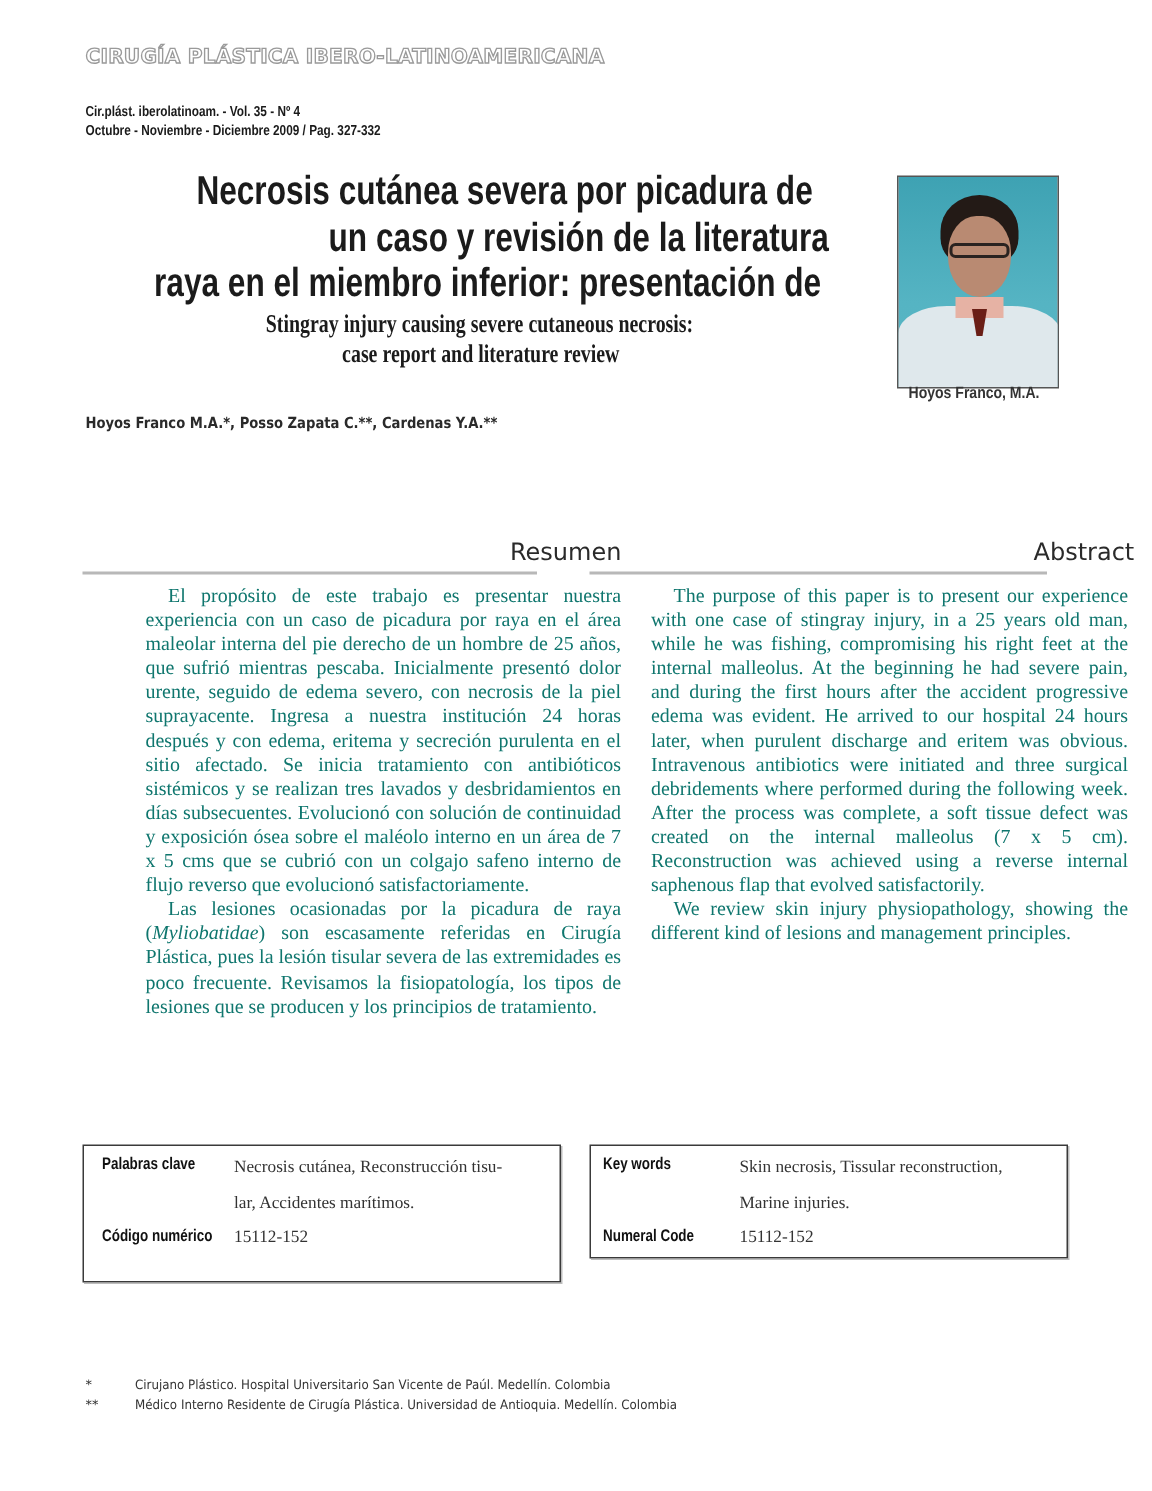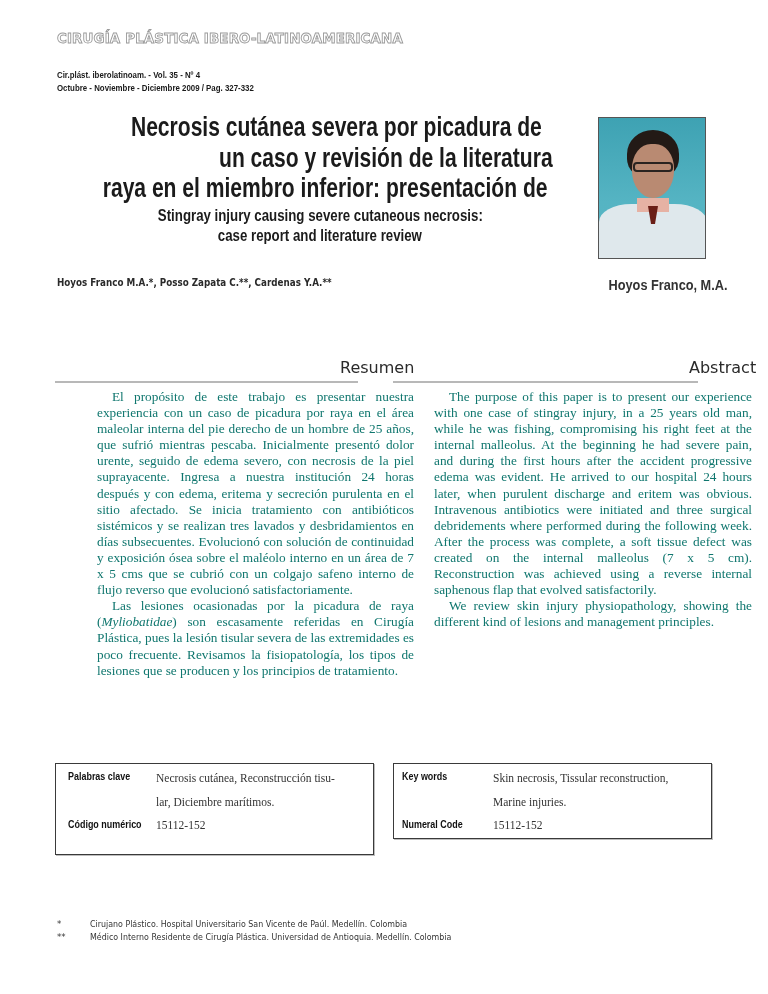--- a/index.html
+++ b/index.html
@@ -22,41 +22,41 @@
     }
 
     .title-es {
       left: 40px; top: 112px; width: 560px; text-align: right;
       font-family: "Liberation Sans", sans-serif; font-weight: bold;
       font-size: 27px; line-height: 30.5px; color: #1b1b1b;
     }
     .title-es span, .title-en span { display: inline-block; transform: scaleX(0.78); white-space: nowrap; }
     .title-en {
       left: 40px; top: 206px; width: 560px; text-align: center;
-      font-family: Liberation Sans, sans-serif; font-weight: bold;
+      font-family: Liberation Serif, serif; font-weight: bold;
       font-size: 17px; line-height: 20px; color: #1b1b1b;
     }
 
     .photo {
       left: 598px; top: 117px; width: 108px; height: 142px;
       border: 1px solid #555; box-sizing: border-box;
       background: linear-gradient(180deg, #3ea2b3 0%, #55b4c3 60%, #58b6c4 100%);
       overflow: hidden;
     }
     .photo .hair { position: absolute; left: 28px; top: 12px; width: 52px; height: 48px; background: #231a16; border-radius: 50% 50% 40% 40%; }
     .photo .face { position: absolute; left: 33px; top: 26px; width: 42px; height: 54px; background: #b98a72; border-radius: 45% 45% 50% 50%; }
     .photo .glasses { position: absolute; left: 34px; top: 44px; width: 40px; height: 10px; border: 2px solid #2a2320; border-radius: 4px; box-sizing: border-box; }
     .photo .coat { position: absolute; left: 0; top: 86px; width: 108px; height: 60px; background: #dfe8ec; border-radius: 30% 30% 0 0; }
     .photo .collar { position: absolute; left: 38px; top: 80px; width: 32px; height: 14px; background: #e6b2a4; }
     .photo .tie { position: absolute; left: 49px; top: 88px; width: 10px; height: 18px; background: #6a1e16; clip-path: polygon(0 0,100% 0,70% 100%,30% 100%); }
 
     .photo-caption {
-      left: 598px; top: 276px; width: 108px; text-align: right;
+      left: 598px; top: 256px; width: 108px; text-align: left;
       font-family: "Liberation Sans", sans-serif; font-weight: bold;
-      font-size: 15px; color: #333;
+      font-size: 11px; color: #333;
     }
     .photo-caption span { display: inline-block; transform: scaleX(0.85); white-space: nowrap; }
 
     .authors {
       left: 57px; top: 277px;
       font-family: "DejaVu Sans", sans-serif; font-weight: bold;
       font-size: 10.2px; color: #2a2a2a; white-space: nowrap;
       transform: scaleX(0.86); transform-origin: left top;
     }
 
@@ -145,21 +145,21 @@
 </div>
 
 <div class="abs body-col col-right">
   <p>The purpose of this paper is to present our expe­rience with one case of stingray injury, in a 25 years old man, while he was fishing, compromising his right feet at the internal malleolus. At the beginning he had severe pain, and during the first hours after the accident progressive edema was evident. He arrived to our hospital 24 hours later, when purulent dischar­ge and eritem was obvious. Intravenous antibiotics were initiated and three surgical debridements where performed during the following week. After the pro­cess was complete, a soft tissue defect was created on the internal malleolus (7 x 5 cm). Reconstruction was achieved using a reverse internal saphenous flap that evolved satisfactorily.</p>
   <p>We review skin injury physiopathology, showing the different kind of lesions and management princi­ples.</p>
 </div>
 
 <div class="abs kw-box kw-left">
   <div class="kw-label" style="left:12px; top:6px;">Palabras clave</div>
   <div class="kw-value" style="left:100px; top:8px;">Necrosis cutánea, Reconstrucción tisu-</div>
-  <div class="kw-value" style="left:100px; top:32px;">lar, Diciembre marítimos.</div>
+  <div class="kw-value" style="left:100px; top:32px;">lar, Accidentes marítimos.</div>
   <div class="kw-label" style="left:12px; top:54px;">Código numérico</div>
   <div class="kw-value" style="left:100px; top:55px;">15112-152</div>
 </div>
 
 <div class="abs kw-box kw-right">
   <div class="kw-label" style="left:8px; top:6px;">Key words</div>
   <div class="kw-value" style="left:99px; top:8px;">Skin necrosis, Tissular reconstruction,</div>
   <div class="kw-value" style="left:99px; top:32px;">Marine injuries.</div>
   <div class="kw-label" style="left:8px; top:54px;">Numeral Code</div>
   <div class="kw-value" style="left:99px; top:55px;">15112-152</div>

